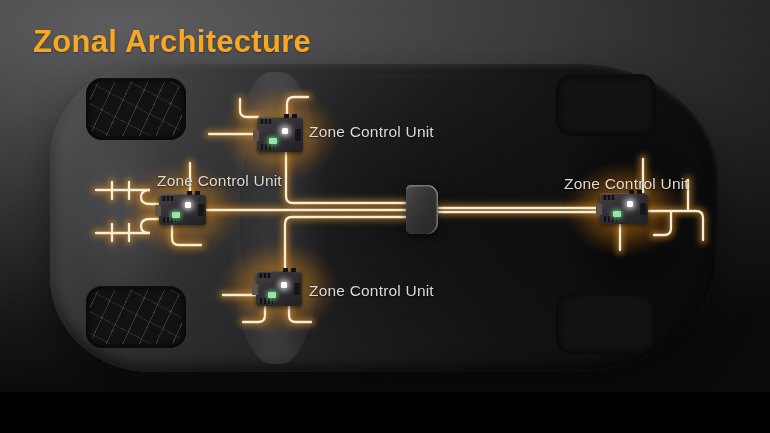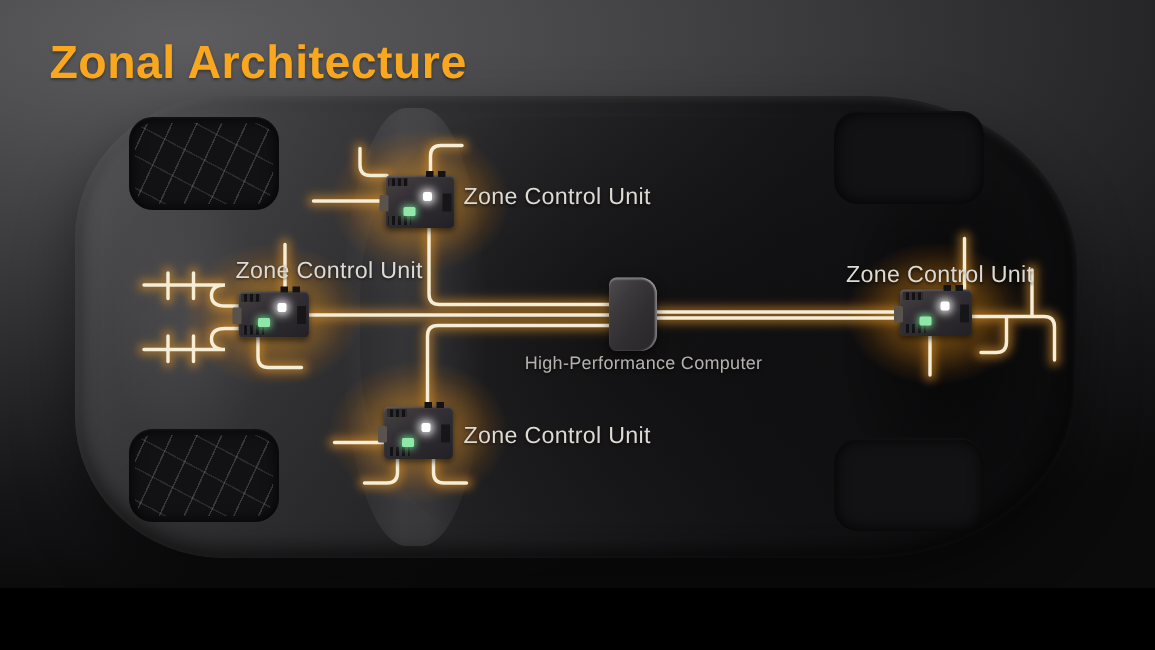--- a/index.html
+++ b/index.html
@@ -162,15 +162,14 @@
     <div class="led-g" style="left:13px;top:18px;"></div>
   </div>
 
   <div class="hpc"></div>
 
   <h1 class="slide-title">Zonal Architecture</h1>
   <div class="node-label lbl-top">Zone Control Unit</div>
   <div class="node-label lbl-left">Zone Control Unit</div>
   <div class="node-label lbl-right">Zone Control Unit</div>
   <div class="node-label lbl-bottom">Zone Control Unit</div>
-  <div class="node-label lbl-hpc">High-Performance Computer</div>
 
 </div>
 
 </body></html>

